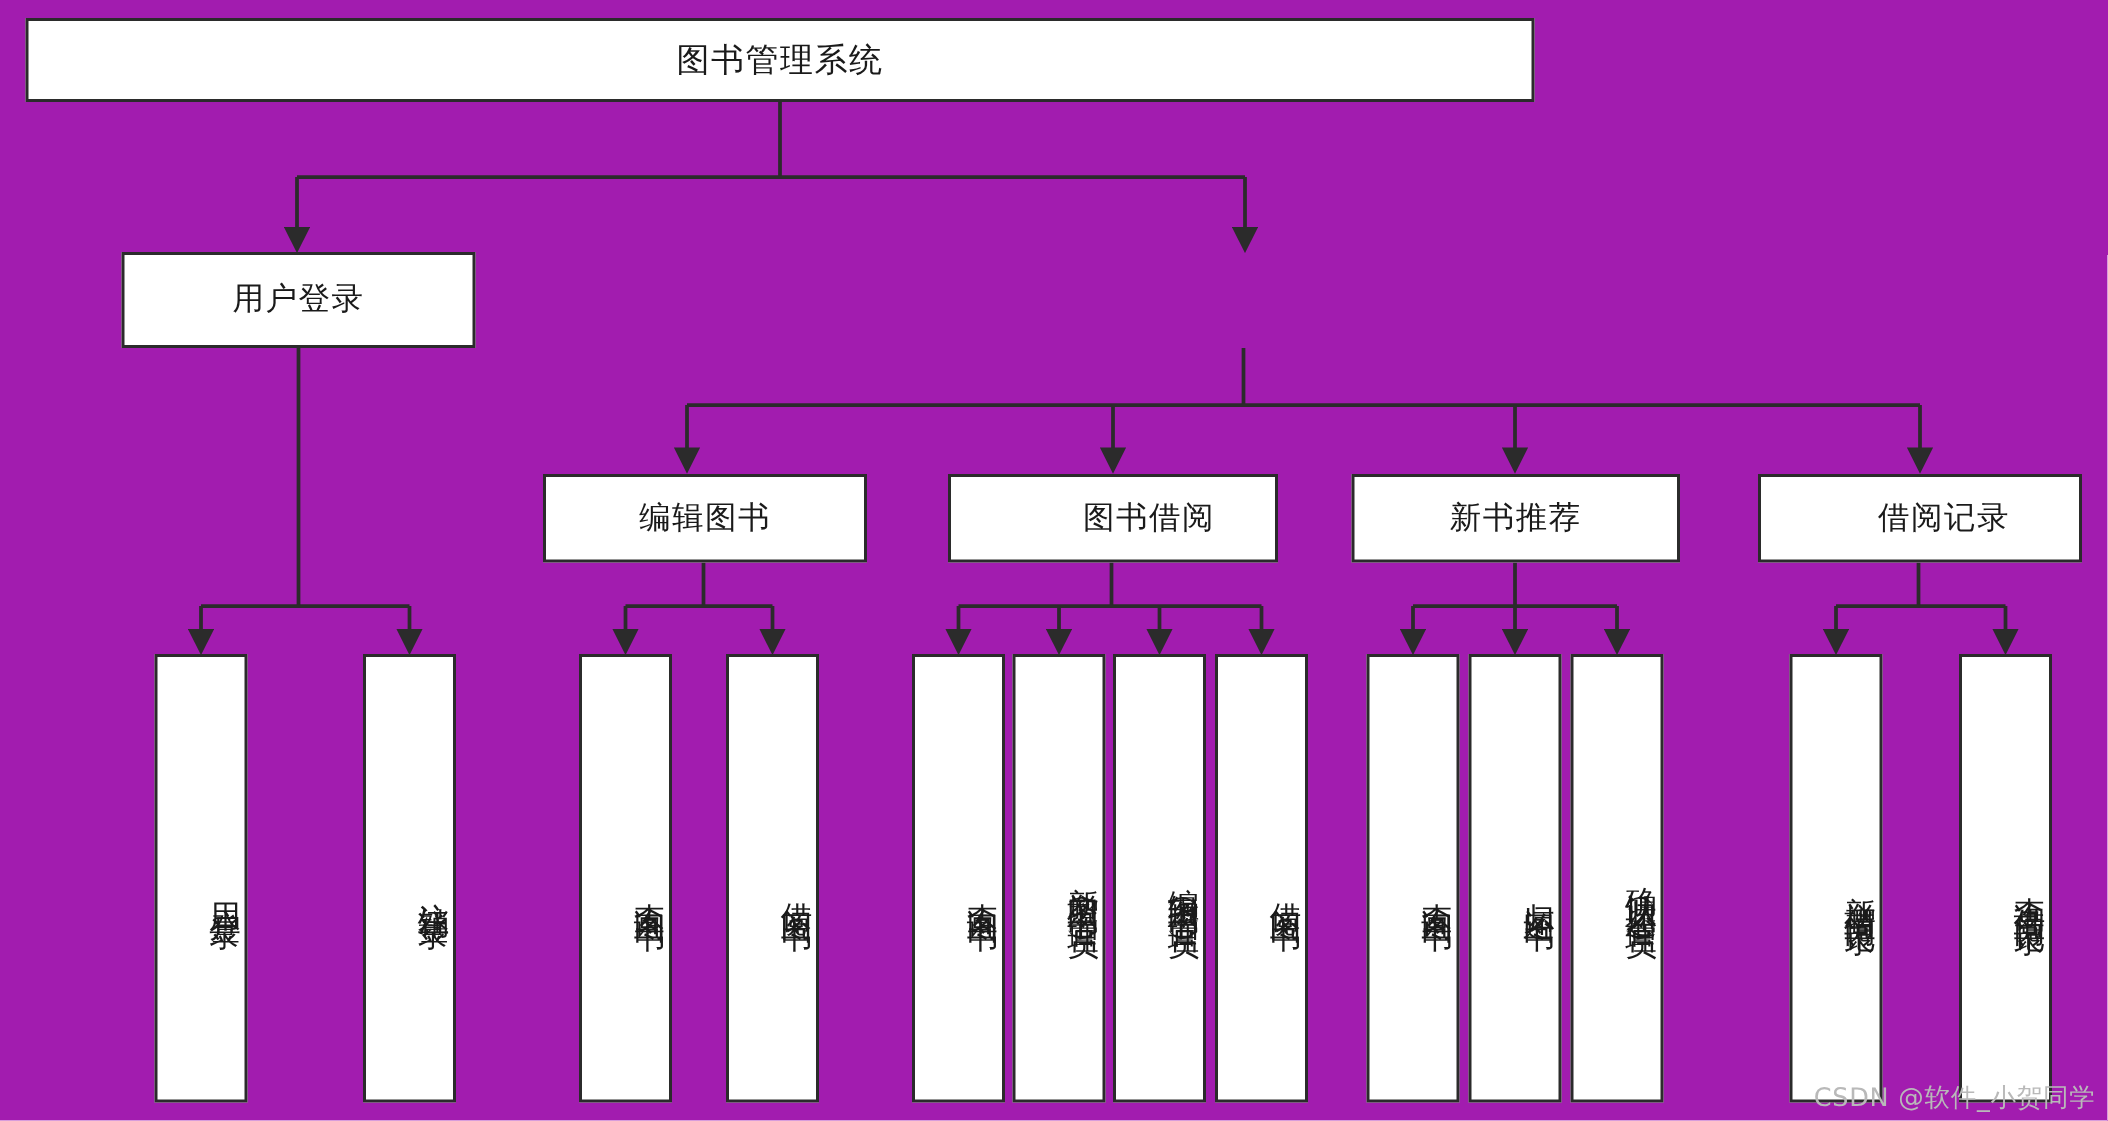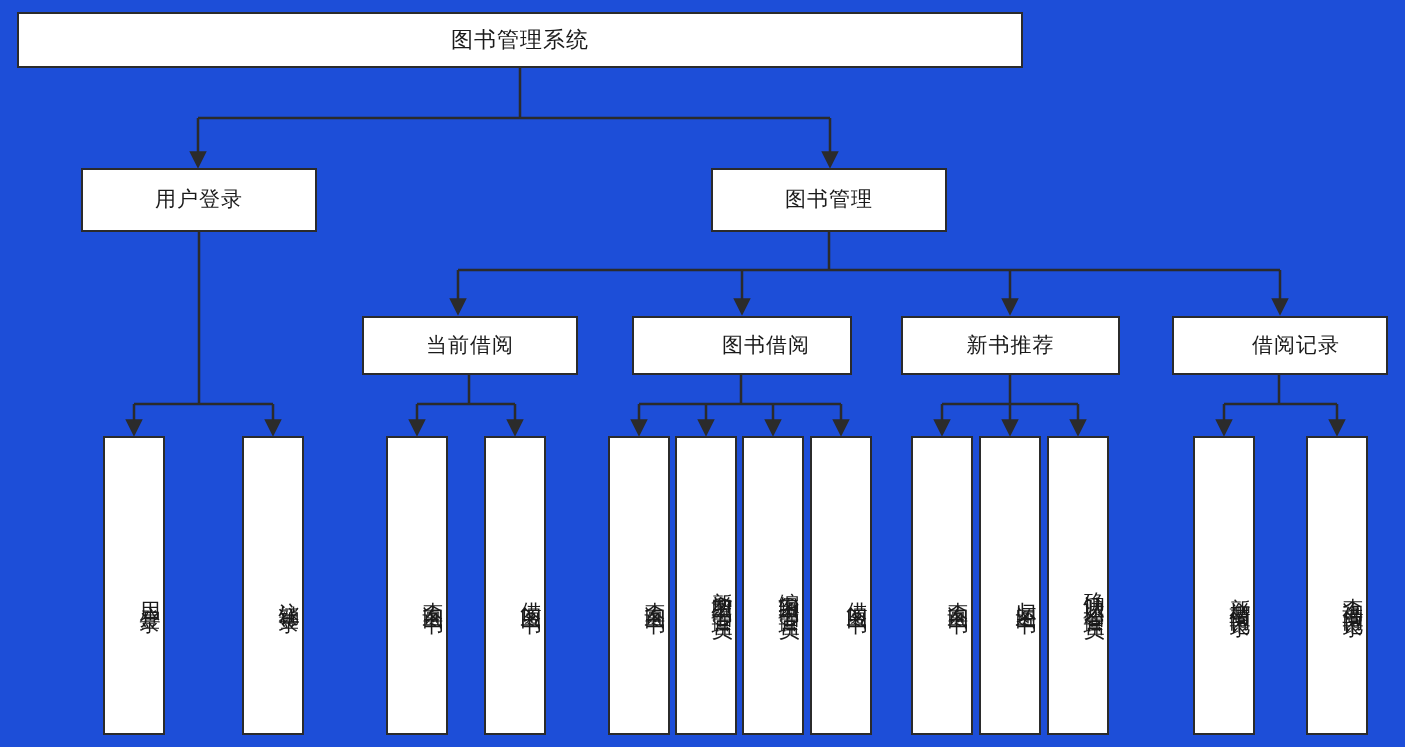--- a/index.html
+++ b/index.html
@@ -5,21 +5,21 @@
 <style>
   html,body{margin:0;padding:0;background:#ffffff;}
   body{
     font-family:"DejaVu Sans","Liberation Sans",sans-serif;
     color:#1a1a1a;
   }
   #diagram-root{
     position:relative;
     width:1405px;
     height:747px;
-    background:#1d4ed8;
+    background:#a21caf;
     overflow:hidden;
   }
   #svg-layer{
     position:absolute;
     left:0;top:0;
     width:1405px;height:747px;
     pointer-events:none;
   }
   .node{
     position:absolute;
@@ -118,23 +118,22 @@
       <path d="M 1279 375 L 1279 404"></path>
       <path d="M 1224 404 L 1337 404"></path>
       <path d="M 1224 404 L 1224 428" marker-end="url(#arrow)"></path>
       <path d="M 1337 404 L 1337 428" marker-end="url(#arrow)"></path>
     </g>
   </svg>
 
   <div class="node node-root" style="left:17px;top:12px;width:1006px;height:56px;">图书管理系统</div>
 
   <div class="node node-h" style="left:81px;top:168px;width:236px;height:64px;">用户登录</div>
-  <div class="node node-h" style="left:711px;top:168px;width:236px;height:64px;">图书管理</div>
 
-  <div class="node node-h" style="left:362px;top:316px;width:216px;height:59px;">当前借阅</div>
+  <div class="node node-h" style="left:362px;top:316px;width:216px;height:59px;">编辑图书</div>
   <div class="node node-h" style="left:632px;top:316px;width:220px;height:59px;padding-left:48px;">图书借阅</div>
   <div class="node node-h" style="left:901px;top:316px;width:219px;height:59px;">新书推荐</div>
   <div class="node node-h" style="left:1172px;top:316px;width:216px;height:59px;padding-left:32px;">借阅记录</div>
 
   <div class="node node-leaf" style="left:103px;top:436px;width:62px;height:299px;">
     <span class="leaf-text">用户登录</span>
   </div>
   <div class="node node-leaf" style="left:242px;top:436px;width:62px;height:299px;">
     <span class="leaf-text">注销登录</span>
   </div>
@@ -169,14 +168,15 @@
     <span class="leaf-text">确认归还（管理员）</span>
   </div>
 
   <div class="node node-leaf" style="left:1193px;top:436px;width:62px;height:299px;">
     <span class="leaf-text">新增借阅记录</span>
   </div>
   <div class="node node-leaf" style="left:1306px;top:436px;width:62px;height:299px;">
     <span class="leaf-text">查询借阅记录</span>
   </div>
 
+  <div id="watermark">CSDN @软件_小贺同学</div>
 
 </div>
 
 </body></html>

